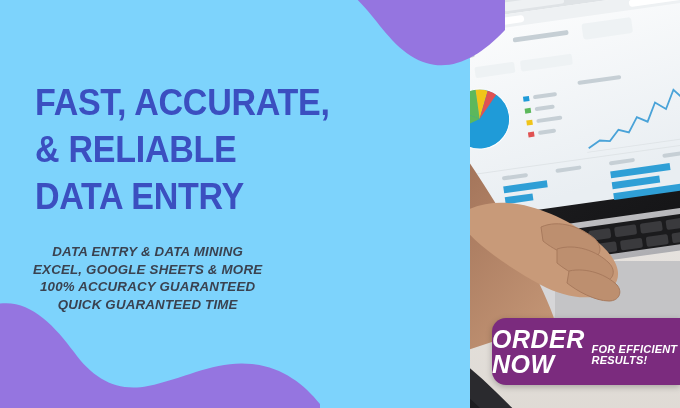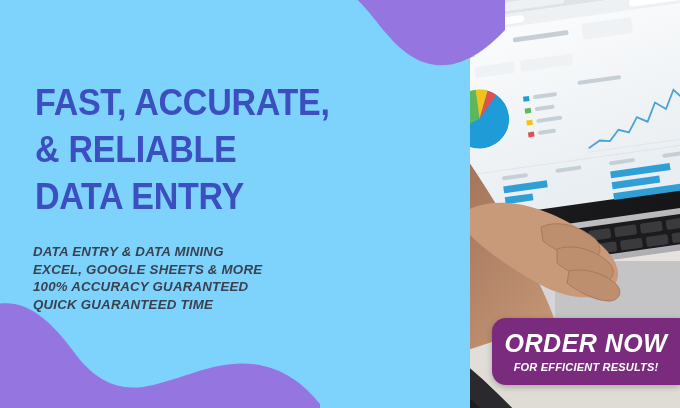--- a/index.html
+++ b/index.html
@@ -86,35 +86,36 @@
     left: 33px;
     top: 243px;
     color: #3a4250;
     font-family: "Liberation Sans", sans-serif;
     font-style: italic;
     font-weight: bold;
     font-size: 13.3px;
     line-height: 1.33;
     letter-spacing: 0.2px;
     white-space: nowrap;
+    text-align: center;
   }
   #sublist .sub-line { display: block; }
 
   
   #cta {
     position: absolute;
     left: 492px;
     top: 318px;
     width: 188px;
     height: 67px;
     background: #7b2b7e;
     border-top-left-radius: 14px;
     border-bottom-left-radius: 14px;
     display: flex;
-    flex-direction: column;
+    flex-direction: row;
     align-items: center;
     justify-content: center;
     box-shadow: 0 2px 6px rgba(0,0,0,0.25);
   }
   #cta-main {
     color: #ffffff;
     font-family: "Liberation Sans", sans-serif;
     font-style: italic;
     font-weight: bold;
     font-size: 25px;

